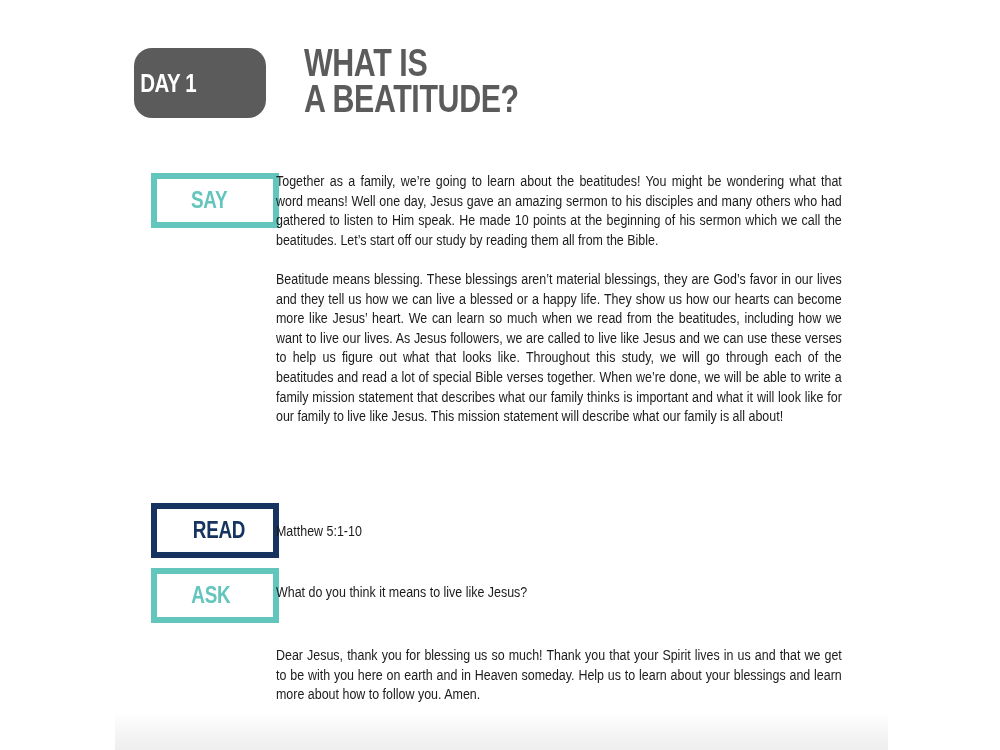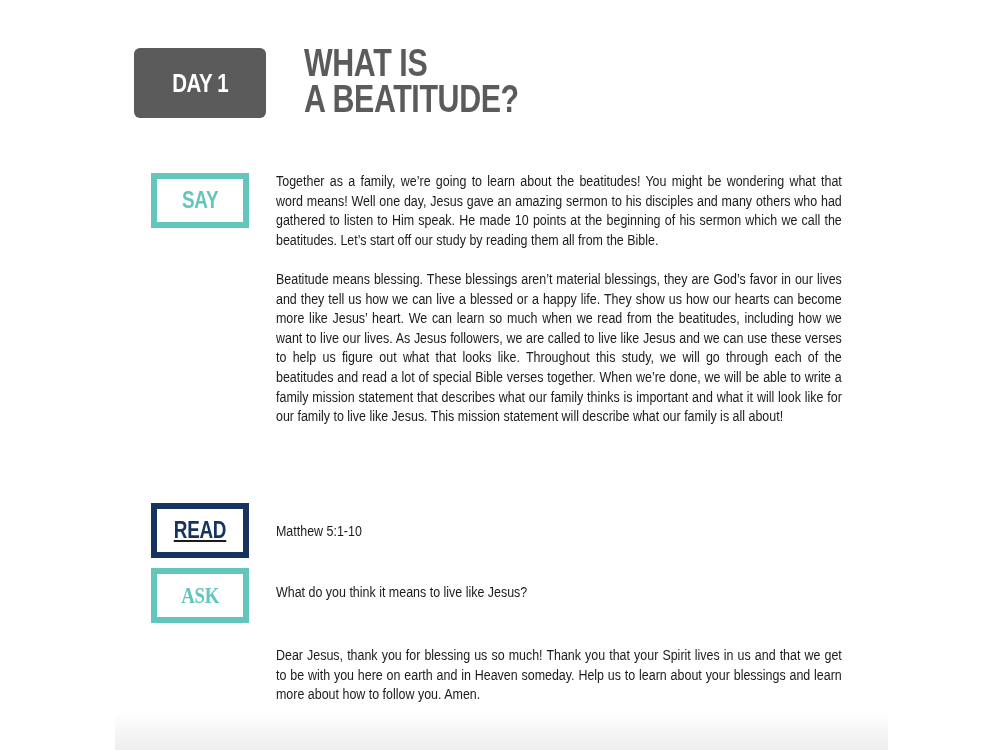--- a/index.html
+++ b/index.html
@@ -28,24 +28,24 @@
       background: linear-gradient(to bottom, #ffffff 0%, #f4f4f4 60%, #eeeeee 100%);
     }
     
     .day-pill {
       position: absolute;
       left: 134px;
       top: 48px;
       width: 132px;
       height: 70px;
       background: #5b5b5b;
-      border-radius: 6px;
+      border-radius: 18px;
       display: flex;
       align-items: center;
-      justify-content: center;
+      justify-content: flex-start;
     }
     .day-pill span {
       color: #ffffff;
       font-weight: bold;
       font-size: 25px;
       letter-spacing: -0.5px;
       display: inline-block;
       transform: scaleX(0.82);
     }
     
@@ -68,32 +68,33 @@
     
     .label-box {
       position: absolute;
       left: 151px;
       width: 86px;
       height: 43px;
       border: 6px solid;
       background: #fff;
       display: flex;
       align-items: center;
-      justify-content: center;
+      justify-content: flex-start;
+      padding-left: 30px;
     }
     .label-box span {
       font-weight: bold;
       font-size: 23px;
       letter-spacing: -0.3px;
       display: inline-block;
       transform: scaleX(0.82);
     }
     .label-box.teal { border-color: #62c6bd; }
     .label-box.teal span { color: #62c6bd; }
-    .label-box.navy { border-color: #173461; text-decoration: underline; }
+    .label-box.navy { border-color: #173461; }
     .label-box.navy span { color: #173461; }
 
     
     .text-block {
       position: absolute;
       left: 276px;
       width: 690px; 
       transform: scaleX(0.82);
       transform-origin: left top;
       font-size: 15.2px;
@@ -128,21 +129,21 @@
     <p>Beatitude means blessing. These blessings aren’t material blessings, they are God’s favor in our lives and they tell us how we can live a blessed or a happy life. They show us how our hearts can become more like Jesus’ heart. We can learn so much when we read from the beatitudes, including how we want to live our lives. As Jesus followers, we are called to live like Jesus and we can use these verses to help us figure out what that looks like. Throughout this study, we will go through each of the beatitudes and read a lot of special Bible verses together. When we’re done, we will be able to write a family mission statement that describes what our family thinks is important and what it will look like for our family to live like Jesus. This mission statement will describe what our family is all about!</p>
   </div>
 
   <div class="label-box navy" style="top:503px;">
     <span>READ</span>
   </div>
   <div class="text-block" style="top:521px;">
     <p>Matthew 5:1-10</p>
   </div>
 
-  <div class="label-box teal" style="top:568px;font-family:Liberation Serif, serif;">
+  <div class="label-box teal" style="top:568px;">
     <span>ASK</span>
   </div>
   <div class="text-block" style="top:582px;">
     <p>What do you think it means to live like Jesus?</p>
   </div>
 
   <div class="text-block" style="top:645px;">
     <p>Dear Jesus, thank you for blessing us so much! Thank you that your Spirit lives in us and that we get to be with you here on earth and in Heaven someday. Help us to learn about your blessings and learn more about how to follow you. Amen.</p>
   </div>
 

